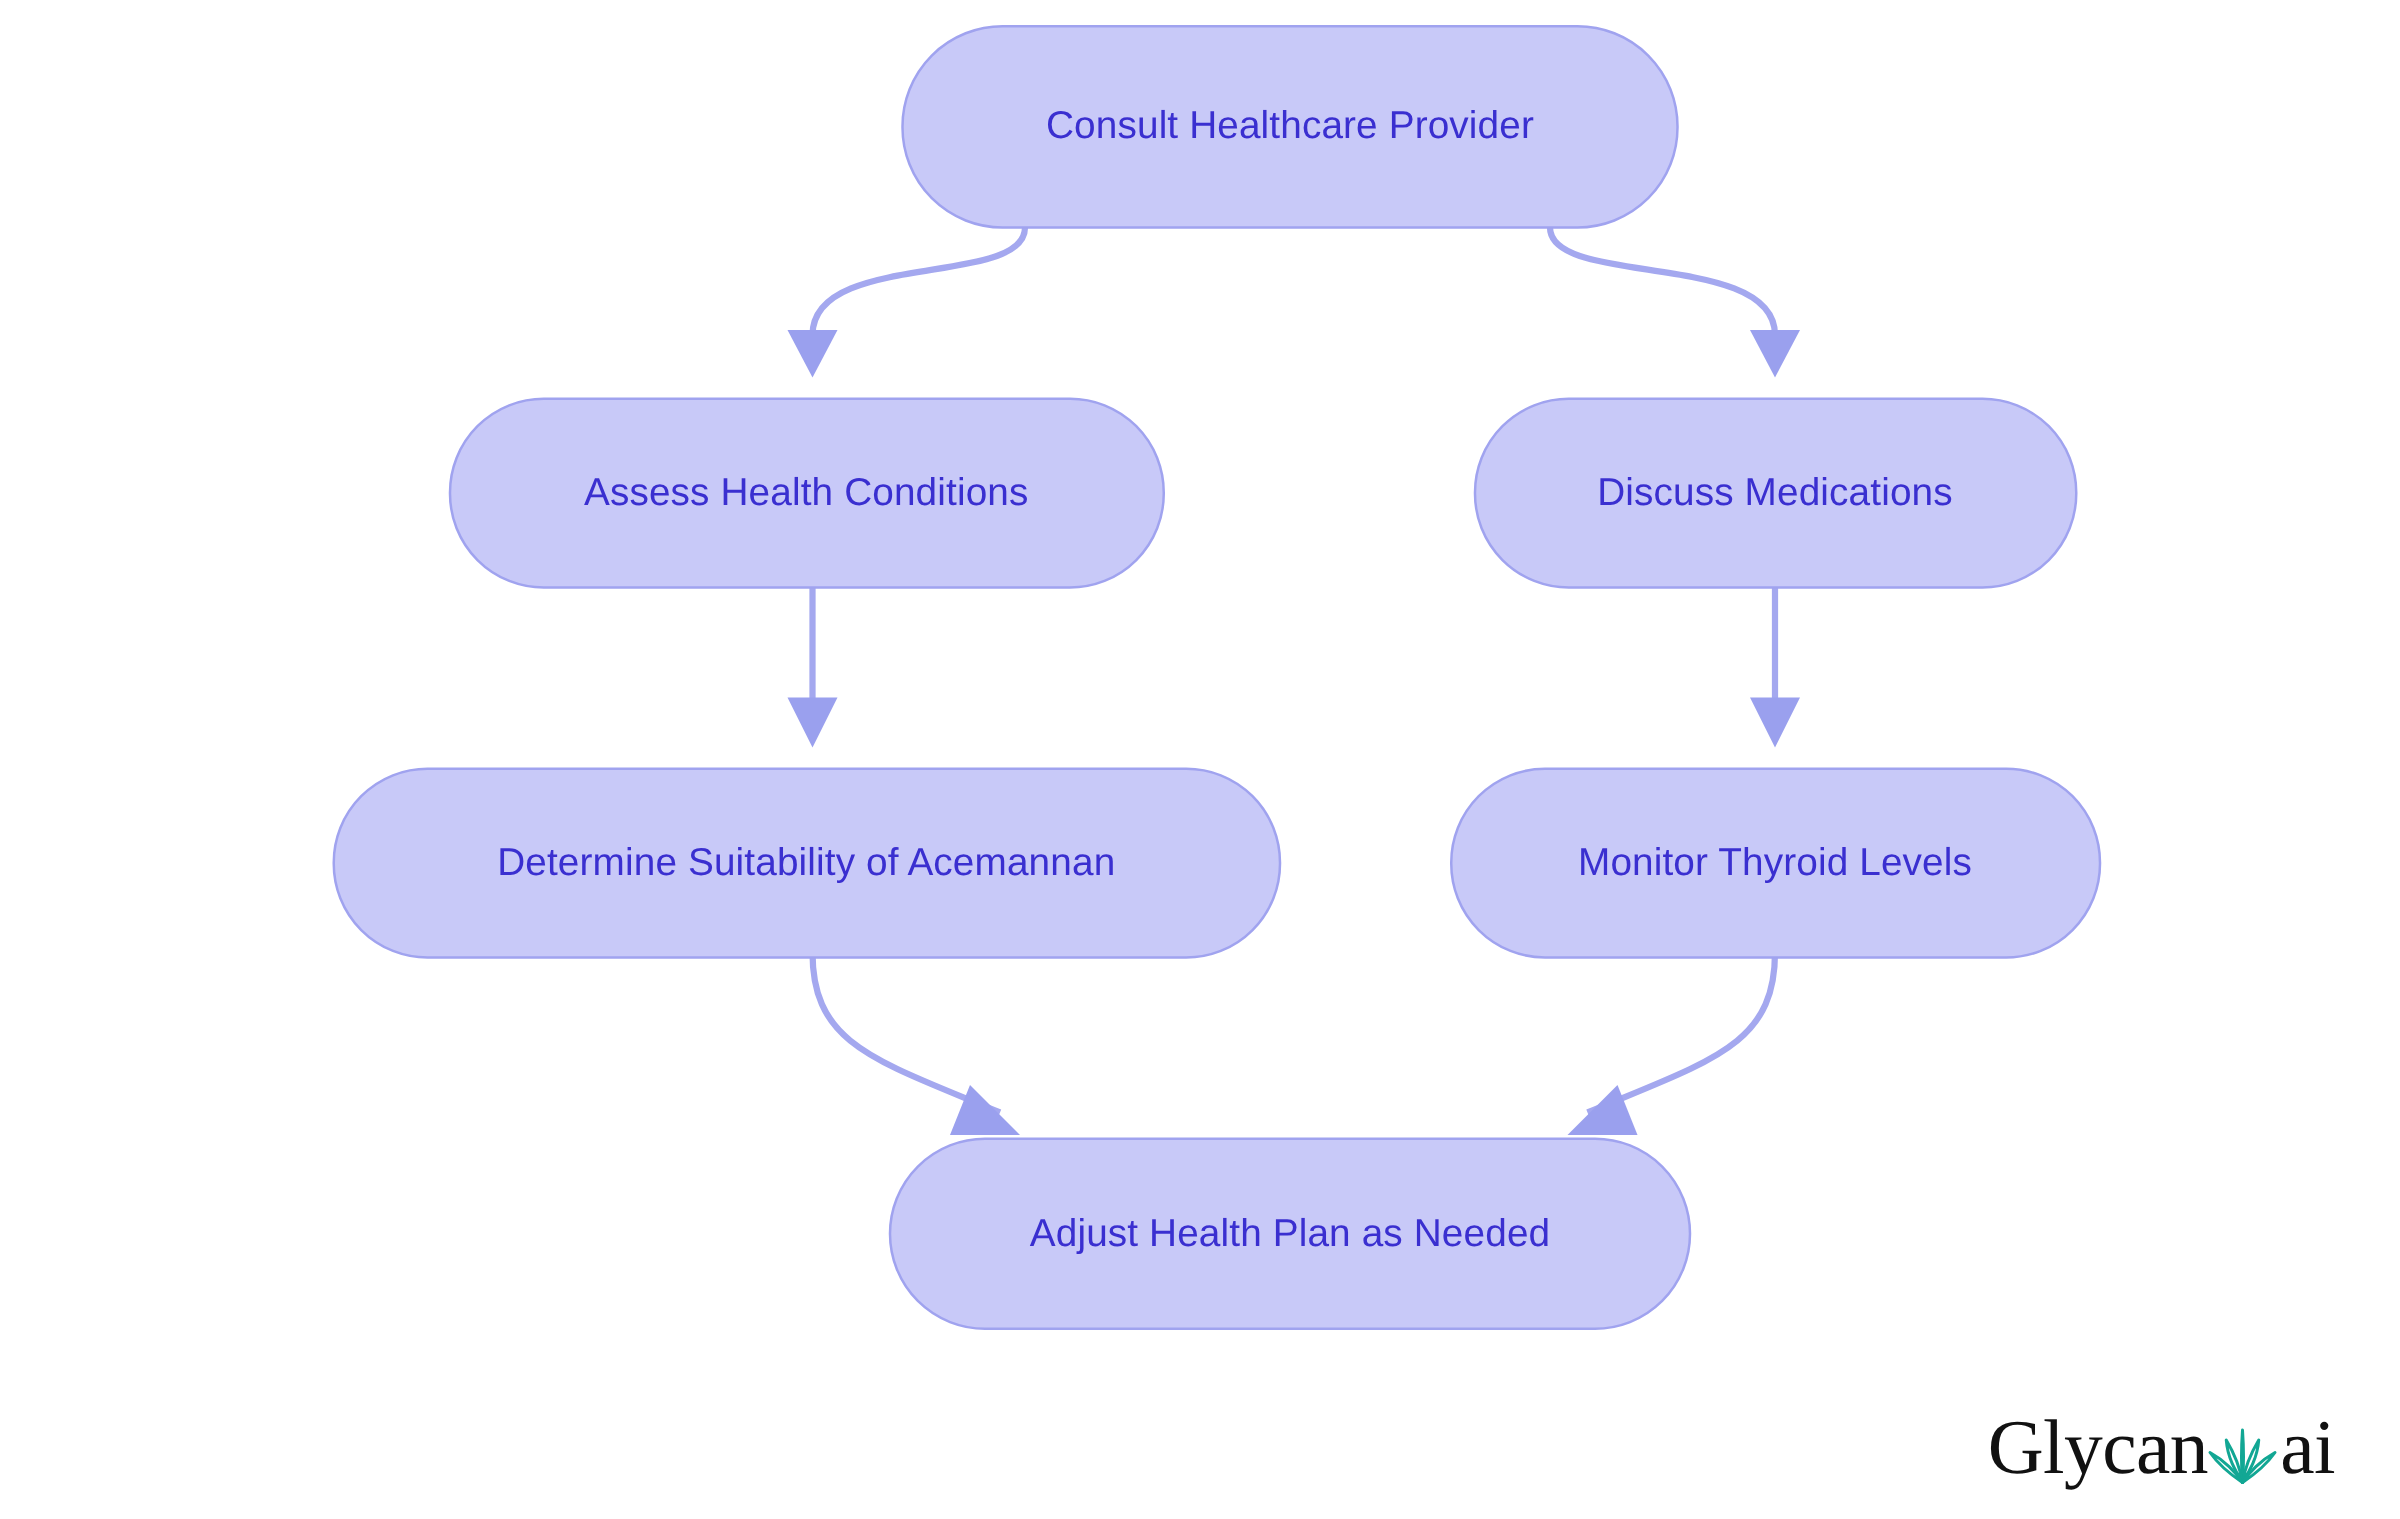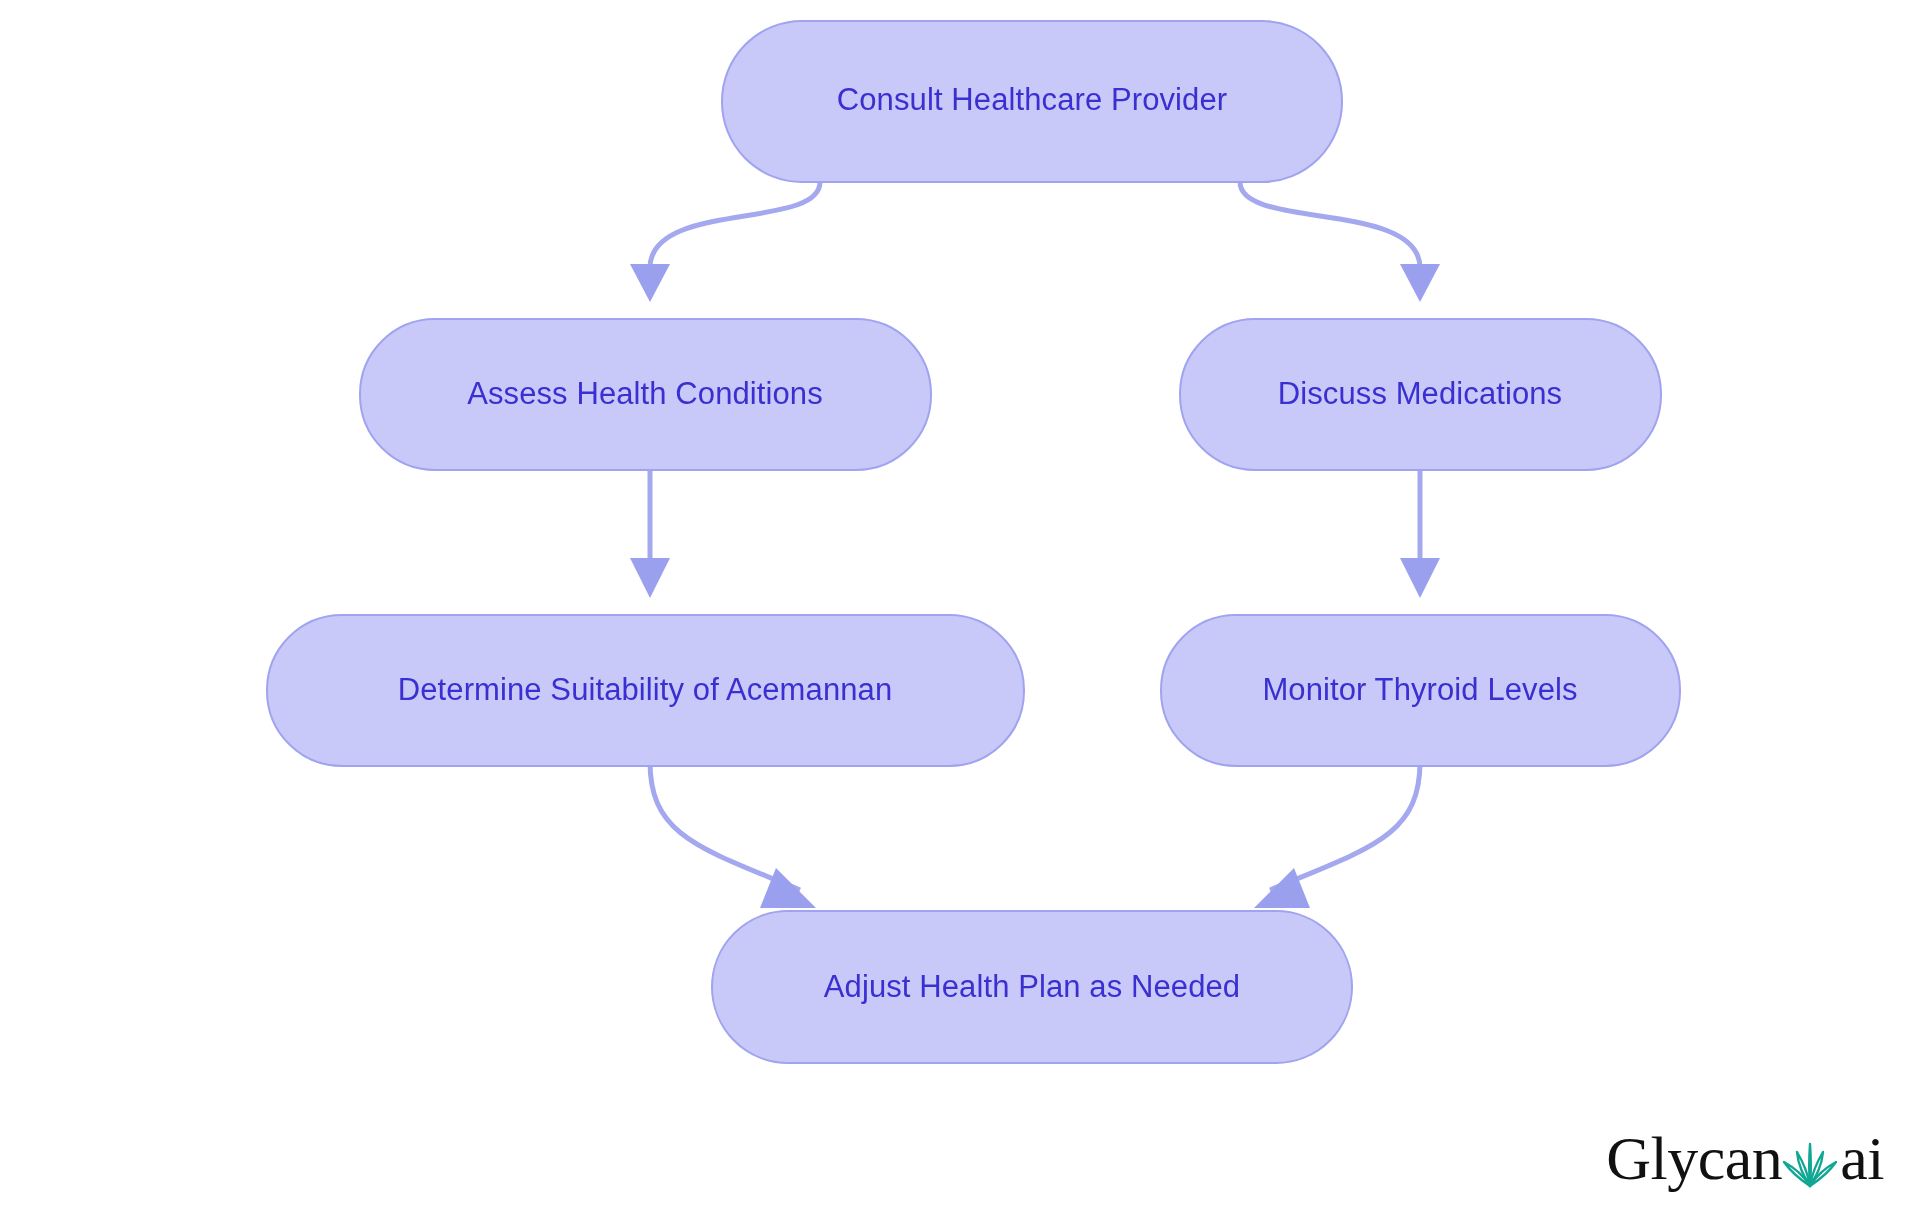--- a/index.html
+++ b/index.html
@@ -48,21 +48,21 @@
     stroke: #a4a8ef;
     stroke-width: 5;
     stroke-linecap: butt;
   }
   .edge-arrow {
     fill: #9aa0ee;
     stroke: none;
   }
   .logo-wrap {
     position: absolute;
-    right: 36px;
+    right: 52px;
     bottom: 22px;
     display: flex;
     align-items: center;
     height: 70px;
   }
   .logo-text {
     font-family: "Liberation Serif", "DejaVu Serif", serif;
     font-size: 62px;
     color: #111111;
     line-height: 1;

